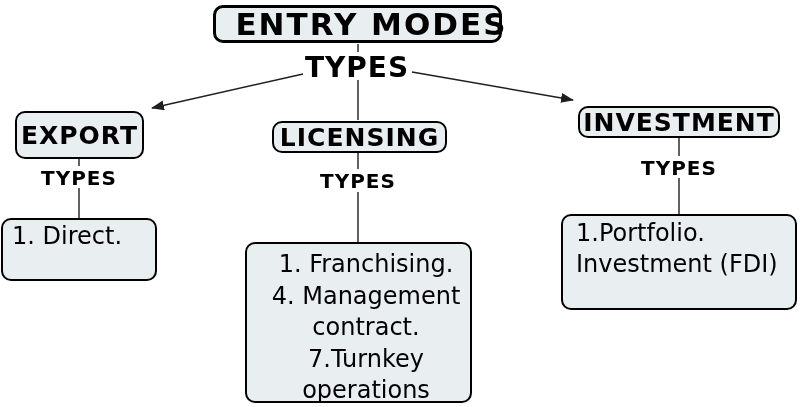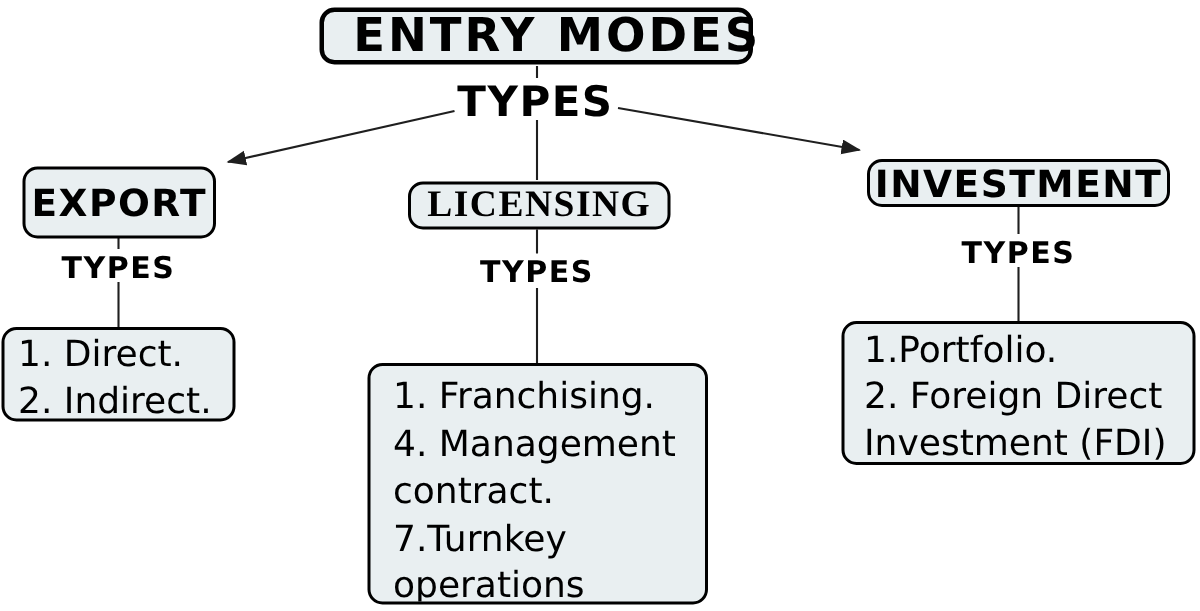--- a/index.html
+++ b/index.html
@@ -53,31 +53,31 @@
     white-space: nowrap;
     letter-spacing: 1px;
   }
   .types-root { left: 277px; top: 51px; width: 160px; font-size: 28px; }
   .types-sm { width: 100px; font-size: 20px; }
   .types-export { left: 29px; top: 166px; }
   .types-licensing { left: 308px; top: 169px; }
   .types-investment { left: 629px; top: 156px; }
 
   .export-box { left: 15px; top: 111px; width: 129px; height: 48px; font-size: 25px; }
-  .licensing-box { left: 272px; top: 121px; width: 175px; height: 32px; font-size: 25px; font-family: Liberation Serif, serif; }
+  .licensing-box { left: 272px; top: 121px; width: 175px; height: 32px; font-size: 25px; }
   .investment-box { left: 578px; top: 106px; width: 202px; height: 32px; font-size: 25px; }
 
   .list-box {
     font-size: 24px;
     line-height: 31px;
     white-space: nowrap;
     overflow: hidden;
   }
   .export-list { left: 1px; top: 218px; width: 156px; height: 63px; padding: 1px 4px 0 9px; }
-  .licensing-list { left: 245px; top: 242px; width: 227px; height: 161px; padding: 5px 0 0 15px; line-height: 31.5px; }
+  .licensing-list { left: 245px; top: 242px; width: 227px; height: 161px; padding: 5px 0 0 15px; line-height: 31.5px; text-align: center; }
   .investment-list { left: 561px; top: 214px; width: 236px; height: 96px; padding: 2px 0 0 13px; }
 </style>
 </head>
 <body>
 
 <div class="canvas">
 
   <svg class="connectors" viewBox="0 0 800 407" xmlns="http://www.w3.org/2000/svg">
     <defs>
       <marker id="arrow" markerUnits="userSpaceOnUse" markerWidth="15" markerHeight="12" refX="12" refY="5" orient="auto">
@@ -100,38 +100,36 @@
     <span>ENTRY MODES</span>
   </div>
   <div class="types-label types-root">TYPES</div>
 
   <div class="node title-box export-box">
     <span>EXPORT</span>
   </div>
   <div class="types-label types-sm types-export">TYPES</div>
   <div class="node list-box export-list">
     <div>1. Direct.</div>
-    <div>2. Indirect.</div>
   </div>
 
   <div class="node title-box licensing-box">
     <span>LICENSING</span>
   </div>
   <div class="types-label types-sm types-licensing">TYPES</div>
   <div class="node list-box licensing-list">
     <div>1. Franchising.</div>
     <div>4. Management</div>
     <div>contract.</div>
     <div>7.Turnkey</div>
     <div>operations</div>
   </div>
 
   <div class="node title-box investment-box">
     <span>INVESTMENT</span>
   </div>
   <div class="types-label types-sm types-investment">TYPES</div>
   <div class="node list-box investment-list">
     <div>1.Portfolio.</div>
-    <div>2. Foreign Direct</div>
     <div>Investment (FDI)</div>
   </div>
 
 </div>
 
 </body></html>

